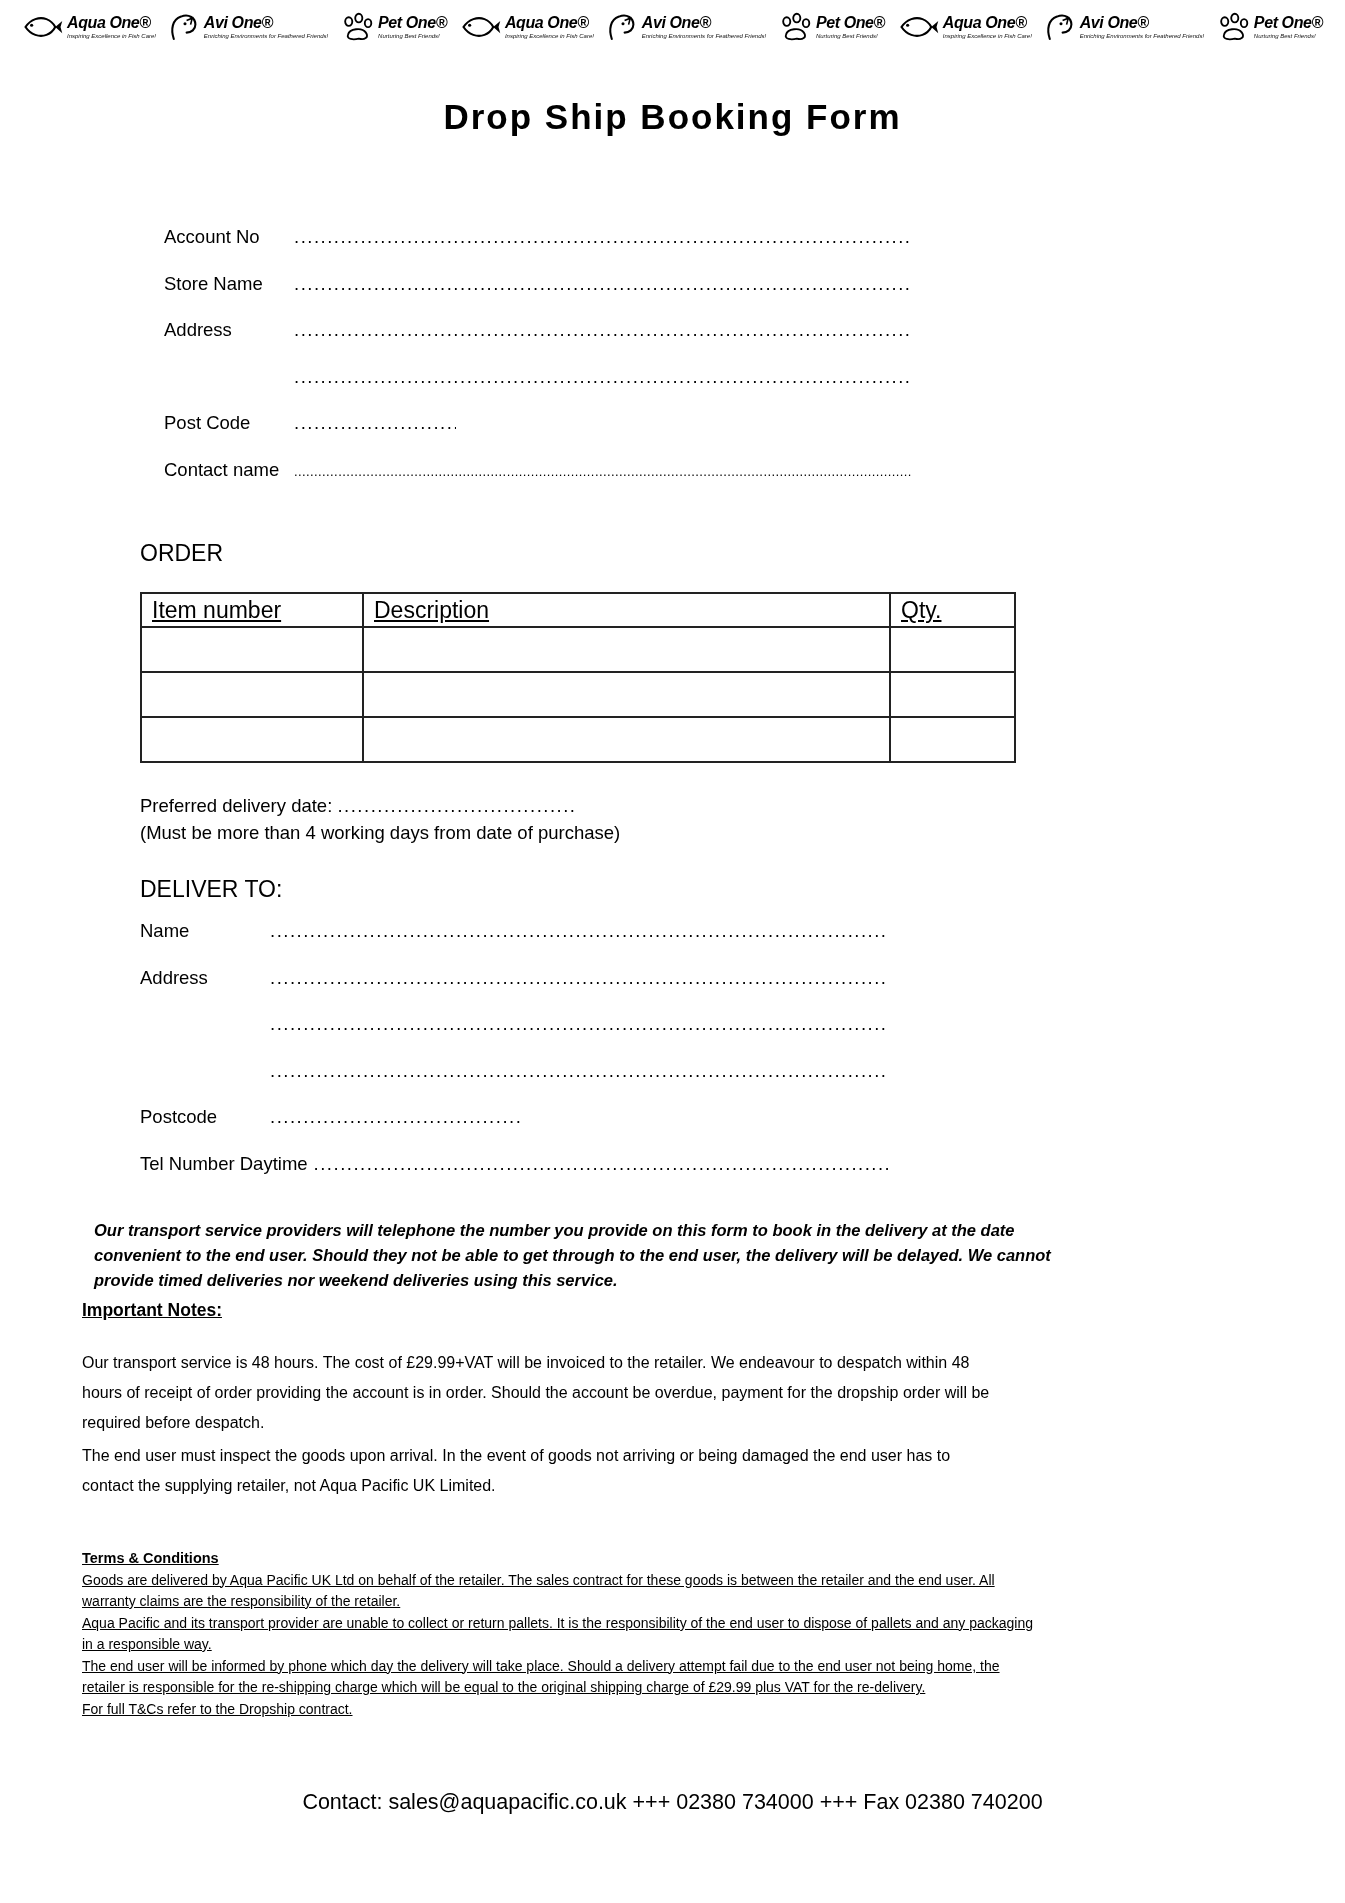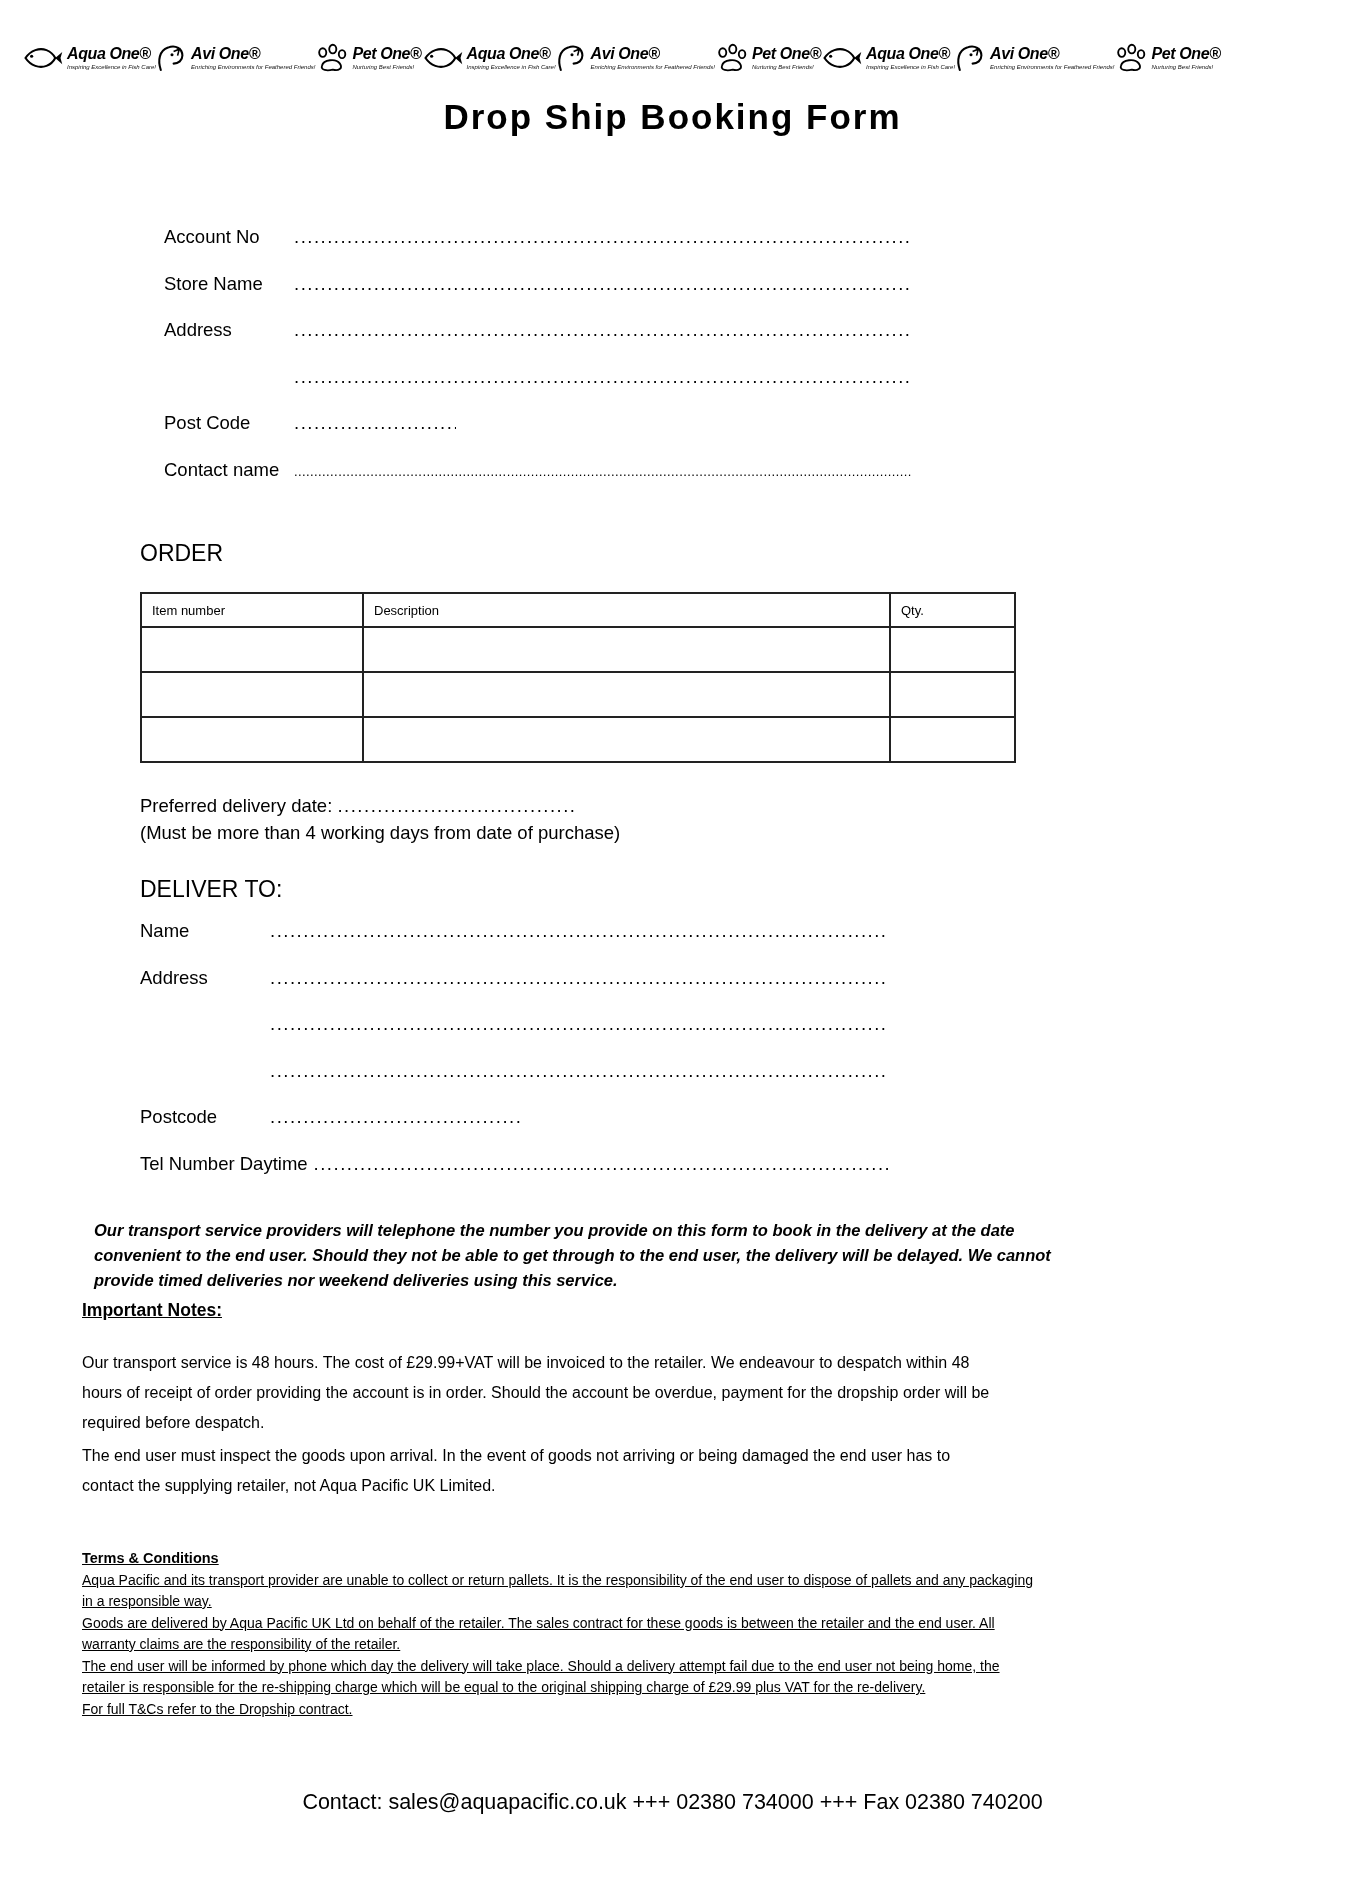--- a/index.html
+++ b/index.html
@@ -3,21 +3,21 @@
 <meta charset="utf-8">
 <style>
   html,body { margin:0; padding:0; background:#ffffff; }
   .page {
     position:relative; width:1345px; height:1903px; background:#ffffff;
     font-family:"Liberation Sans", sans-serif; color:#000; overflow:hidden;
   }
   
   .logo-strip {
     position:absolute; top:12px; left:22px; right:22px;
-    display:flex; align-items:center;margin-top:31px;
+    display:flex; justify-content:space-between; align-items:center;
   }
   .logo { display:flex; align-items:center; gap:3px; }
   .logo-icon svg { display:block; }
   .logo-text { display:flex; flex-direction:column; line-height:1; }
   .brand { font-weight:bold; font-style:italic; font-size:16px; letter-spacing:-0.4px; white-space:nowrap; }
   .tagline { font-size:6px; font-style:italic; white-space:nowrap; margin-top:2px; color:#111; }
   
   .doc-title {
     position:absolute; top:97px; left:0; width:100%; margin:0;
     text-align:center; font-size:35px; font-weight:bold; letter-spacing:2px;
@@ -37,21 +37,22 @@
   .section-heading { position:absolute; left:140px; margin:0; font-size:23px; font-weight:normal; }
   .order-heading { top:540px; }
   .deliver-heading { top:876px; }
   
   .order-table {
     position:absolute; top:592px; left:140px;
     border-collapse:collapse; table-layout:fixed;
   }
   .order-table th, .order-table td { border:2px solid #222; padding:0 0 0 10px; }
   .order-table th {
-    height:32px; font-size:13px; font-weight:normal; text-align:left;
+    height:32px; font-size:23px; font-weight:normal; text-align:left;
+    text-decoration:underline;
   }
   .order-table td { height:43px; }
   .col1 { width:210px; } .col2 { width:515px; } .col3 { width:113px; }
   
   .pref { position:absolute; top:792px; left:140px; width:760px; font-size:18.5px; line-height:27px; }
   .pref-dots { letter-spacing:1.5px; }
   
   .notice {
     position:absolute; top:1206px; left:82px; width:960px; margin:12px;
     font-size:16.5px; font-weight:bold; font-style:italic; line-height:25px;
@@ -304,22 +305,22 @@
   </div>
 
   <p class="notice">Our transport service providers will telephone the number you provide on this form to book in the delivery at the date convenient to the end user. Should they not be able to get through to the end user, the delivery will be delayed. We cannot provide timed deliveries nor weekend deliveries using this service.</p>
 
   <h3 class="important-heading">Important Notes:</h3>
   <p class="body-para para1">Our transport service is 48 hours. The cost of £29.99+VAT will be invoiced to the retailer. We endeavour to despatch within 48 hours of receipt of order providing the account is in order. Should the account be overdue, payment for the dropship order will be required before despatch.</p>
   <p class="body-para para2">The end user must inspect the goods upon arrival. In the event of goods not arriving or being damaged the end user has to contact the supplying retailer, not Aqua Pacific UK Limited.</p>
 
   <div class="terms">
     <p class="terms-heading">Terms &amp; Conditions</p>
+    <p>Goods are delivered by Aqua Pacific UK Ltd on behalf of the retailer. The sales contract for these goods is between the retailer and the end user. All warranty claims are the responsibility of the retailer.</p>
     <p>Aqua Pacific and its transport provider are unable to collect or return pallets. It is the responsibility of the end user to dispose of pallets and any packaging in a responsible way.</p>
-    <p>Goods are delivered by Aqua Pacific UK Ltd on behalf of the retailer. The sales contract for these goods is between the retailer and the end user. All warranty claims are the responsibility of the retailer.</p>
     <p>The end user will be informed by phone which day the delivery will take place. Should a delivery attempt fail due to the end user not being home, the retailer is responsible for the re-shipping charge which will be equal to the original shipping charge of £29.99 plus VAT for the re-delivery.</p>
     <p>For full T&amp;Cs refer to the Dropship contract.</p>
   </div>
 
   <div class="footer">
     <div>Contact: sales@aquapacific.co.uk +++ 02380 734000 +++ Fax 02380 740200</div>
   </div>
 
 </div>
 

